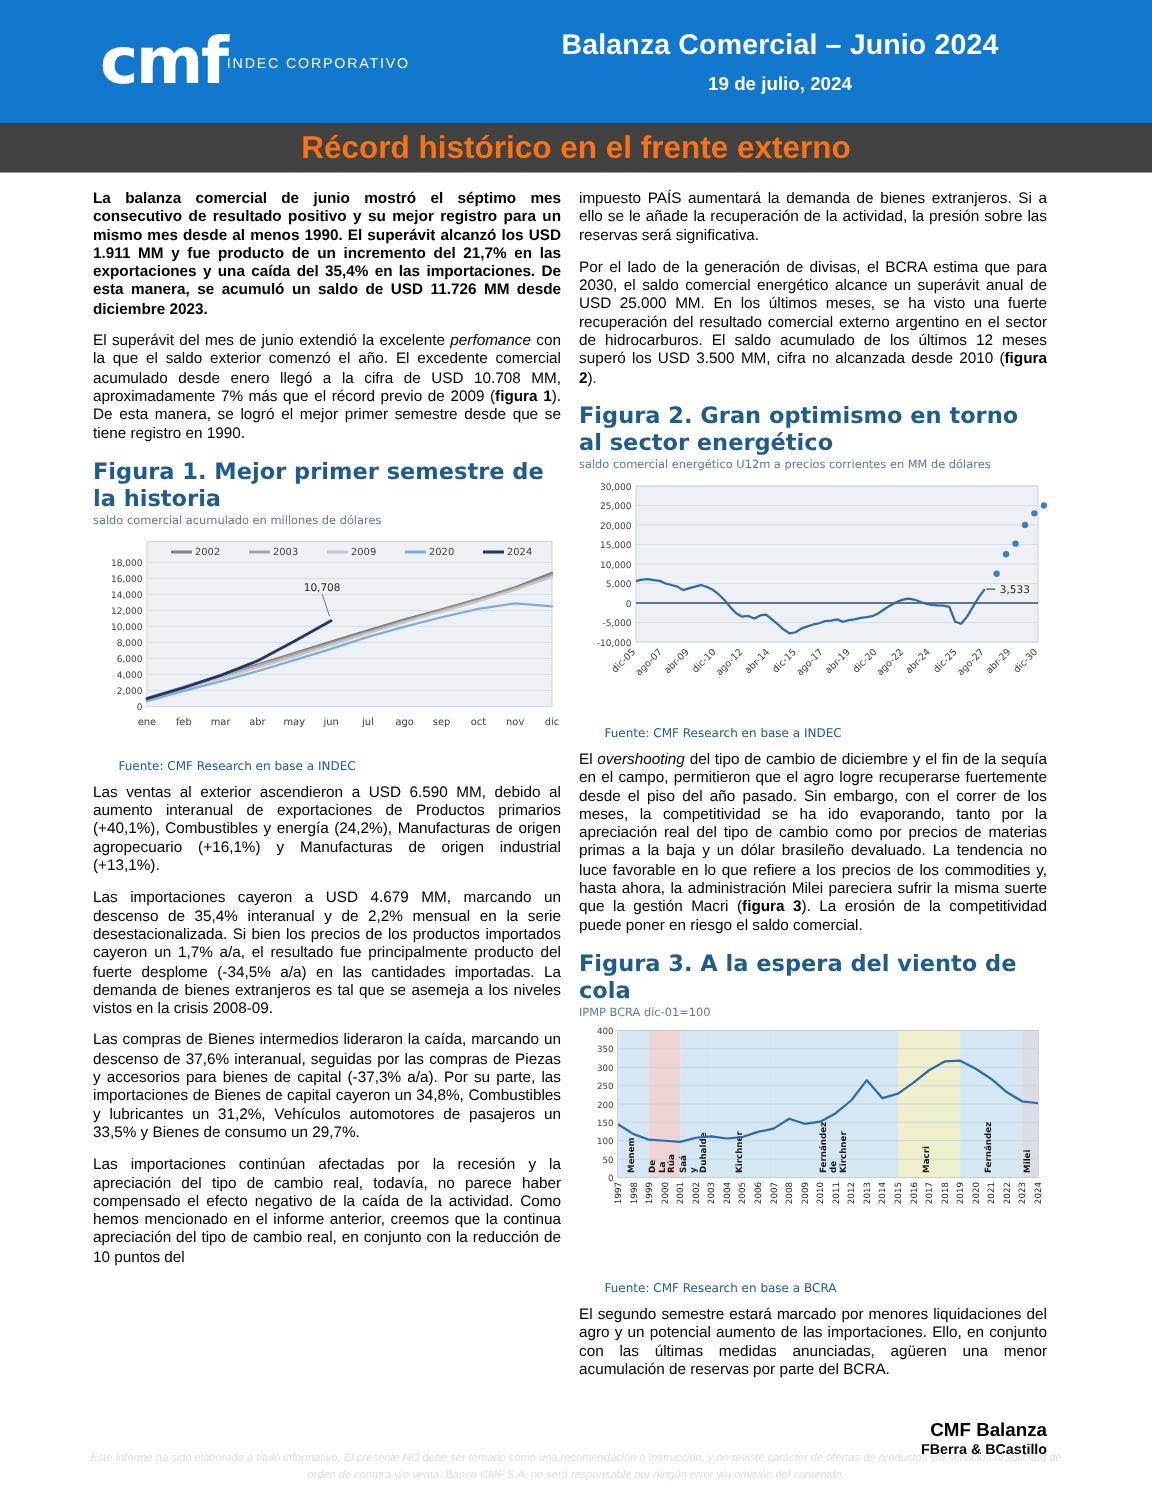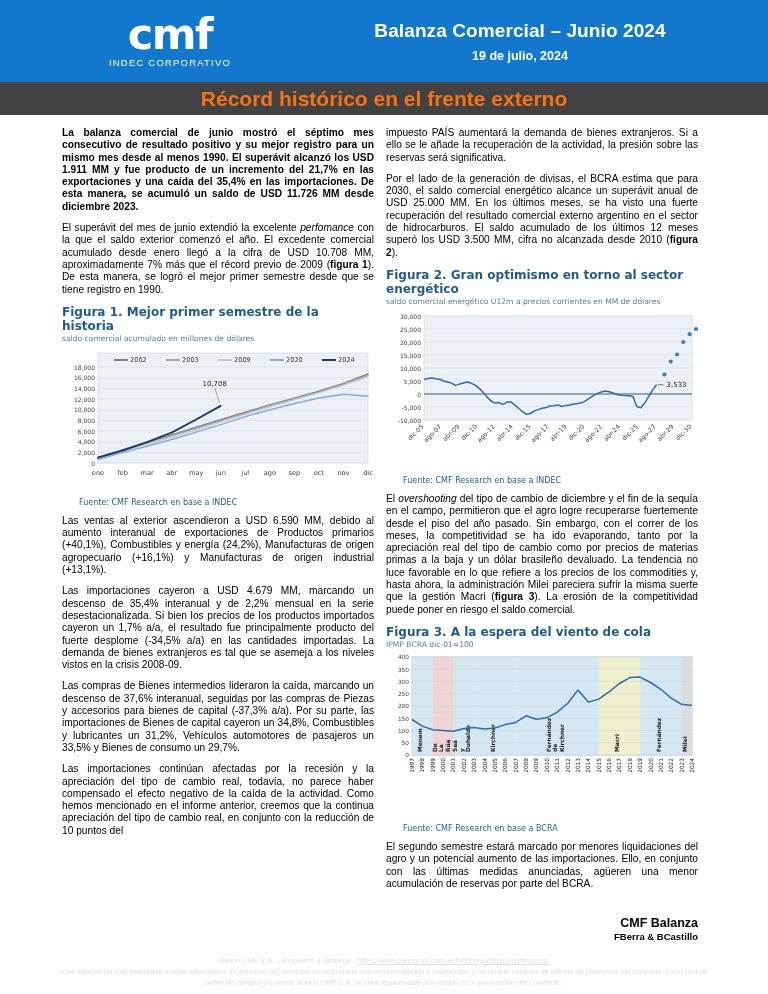--- a/index.html
+++ b/index.html
@@ -17,21 +17,21 @@
     background:#1178CE;
     height:82px;
     display:flex;
     align-items:center;
     padding:0 28px 0 0;
     position:relative;
   }
   .logo-block {
     width:330px;
     display:flex;
-    flex-direction:column;
+    flex-direction:row;
     align-items:center;
     justify-content:center;
     padding-left:10px;
   }
   .logo-mark {
     font-family:"DejaVu Sans", sans-serif;
     font-weight:bold;
     font-size:43px;
     line-height:.95;
     color:#ffffff;
@@ -77,21 +77,21 @@
     margin:0 0 9px 0;
     font-family:"Liberation Sans", sans-serif;
   }
   p.lead { font-weight:bold; }
   .ital { font-style:italic; }
   .bold { font-weight:bold; }
 
   
   .fig { margin:2px 0 8px 0; }
   .fig-title {
-    color:#1F5C8B; font-weight:bold; font-size:12px;
+    color:#1F5C8B; font-weight:bold; font-size:15px;
     font-family:"DejaVu Sans", sans-serif;
     margin-bottom:1px;
   }
   .fig-sub {
     color:#5E7C92; font-size:7.6px;
     font-family:"DejaVu Sans", sans-serif;
     margin-bottom:2px;
   }
   .fig-source {
     color:#1F5C8B; font-size:8px;
@@ -364,15 +364,14 @@
     <p class="para">El segundo semestre estará marcado por menores liquidaciones del agro y un potencial aumento de las importaciones. Ello, en conjunto con las últimas medidas anunciadas, agüeren una menor acumulación de reservas por parte del BCRA.</p>
 
     <div class="sign">
       <div class="sign-main">CMF Balanza</div>
       <div class="sign-sub">FBerra &amp; BCastillo</div>
     </div>
   </div>
 </div>
 
 <div class="footer">
-  <span class="l1"><span>Banco CMF S.A. – Research &amp; Strategy - </span><span class="link">https://www.bancocmf.com.ar/fundcorp-datos-economicos/</span></span>
   <span>Este informe ha sido elaborado a título informativo. El presente NO debe ser tomado como una recomendación o instrucción, y no reviste carácter de ofertas de productos y/o servicios ni solicitud de orden de compra y/o venta. Banco CMF S.A. no será responsable por ningún error y/u omisión del contenido.</span>
 </div>
 
 </body></html>

